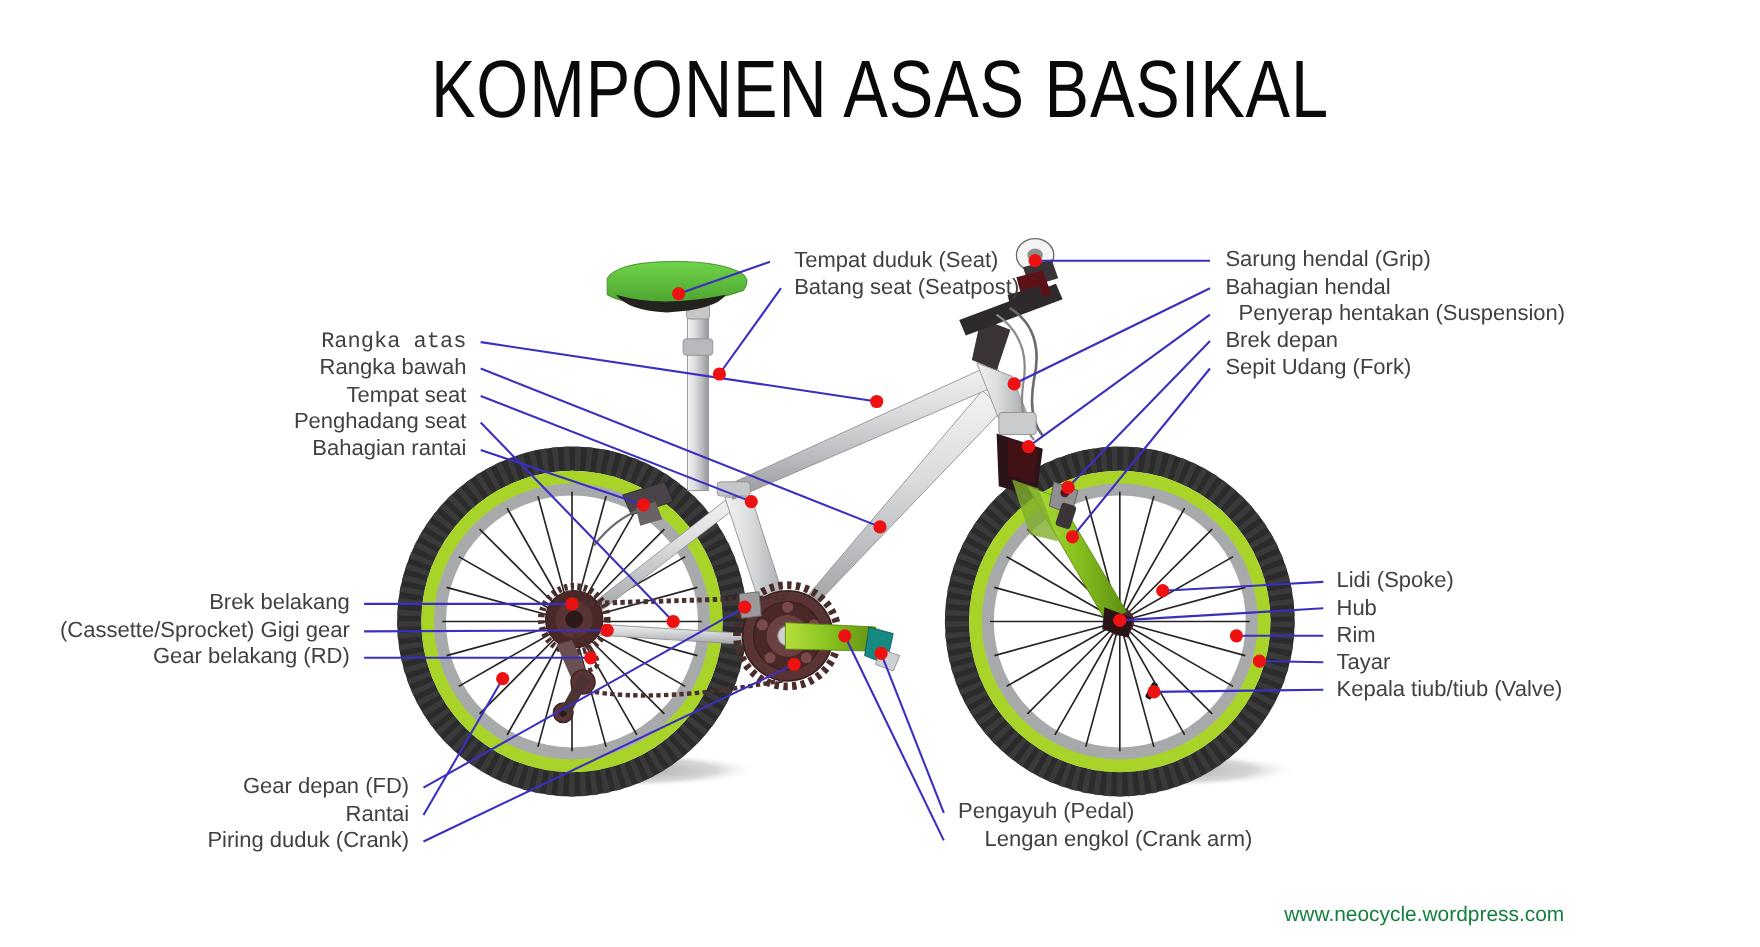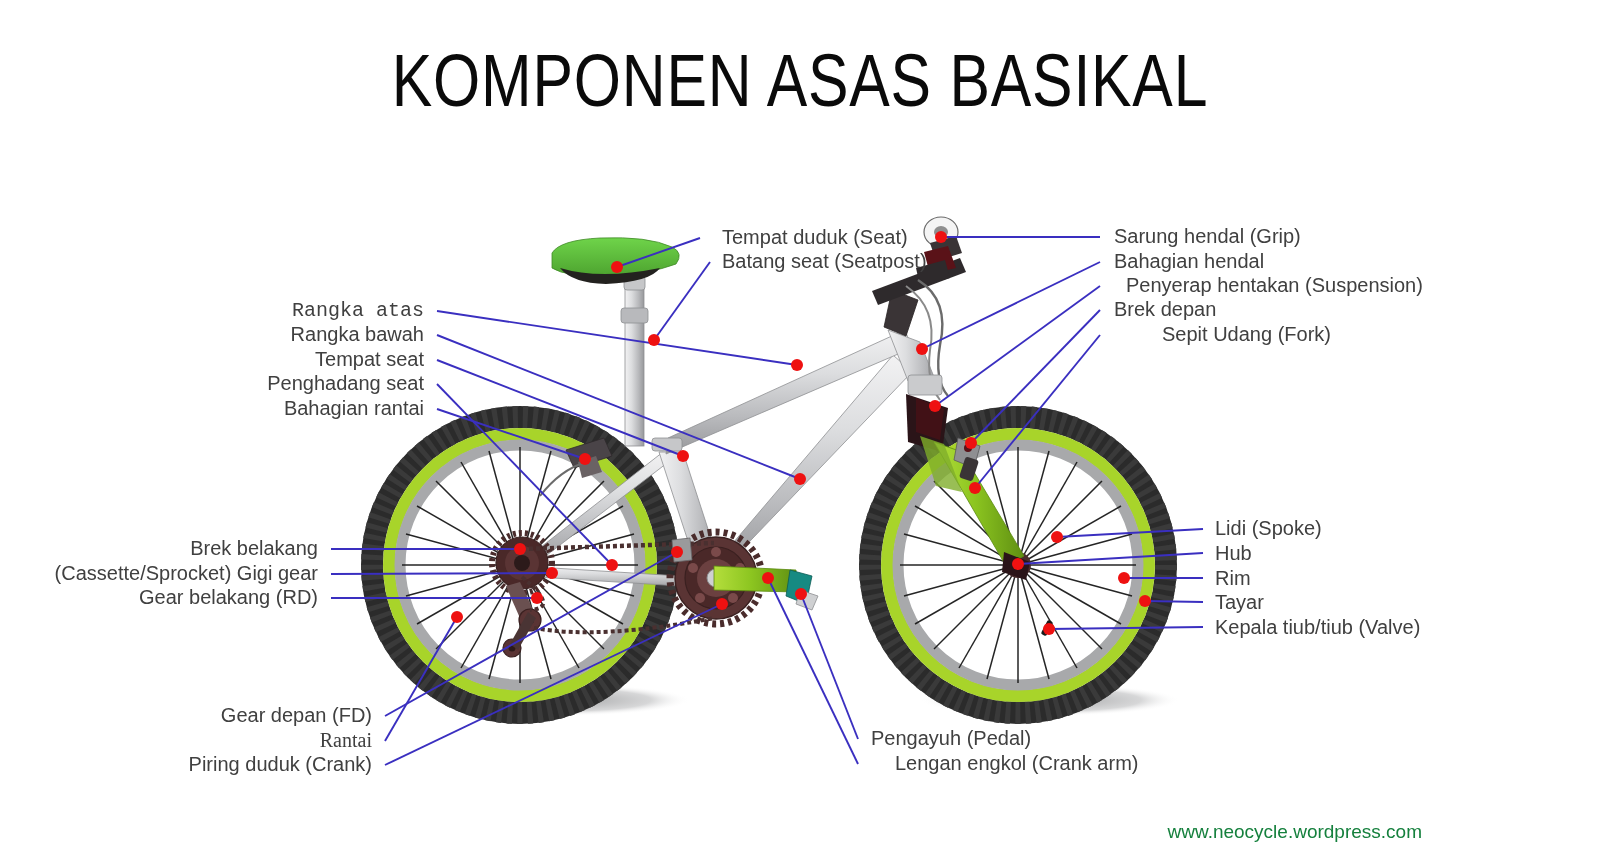--- a/index.html
+++ b/index.html
@@ -358,30 +358,30 @@
       <div class="label" style="left: 722px; top: 249px;">Batang seat (Seatpost)</div>
       <div class="label right-align" style="left: 424px; top: 298px; font-family: Liberation Mono, monospace;">Rangka atas</div>
       <div class="label right-align" style="left: 424px; top: 322px;">Rangka bawah</div>
       <div class="label right-align" style="left: 424px; top: 347px;">Tempat seat</div>
       <div class="label right-align" style="left: 424px; top: 371px;">Penghadang seat</div>
       <div class="label right-align" style="left: 424px; top: 396px;">Bahagian rantai</div>
       <div class="label" style="left: 1114px; top: 224px;">Sarung hendal (Grip)</div>
       <div class="label" style="left: 1114px; top: 249px;">Bahagian hendal</div>
       <div class="label" style="left: 1114px; top: 273px; margin-left: 12px;">Penyerap hentakan (Suspension)</div>
       <div class="label" style="left: 1114px; top: 297px;">Brek depan</div>
-      <div class="label" style="left: 1162px; top: 322px;">Sepit Udang (Fork)</div>
+      <div class="label" style="left: 1114px; top: 322px;">Sepit Udang (Fork)</div>
       <div class="label" style="left: 1215px; top: 516px;">Lidi (Spoke)</div>
       <div class="label" style="left: 1215px; top: 541px;">Hub</div>
       <div class="label" style="left: 1215px; top: 566px;">Rim</div>
       <div class="label" style="left: 1215px; top: 590px;">Tayar</div>
       <div class="label" style="left: 1215px; top: 615px;">Kepala tiub/tiub (Valve)</div>
       <div class="label right-align" style="left: 318px; top: 536px;">Brek belakang</div>
       <div class="label right-align" style="left: 318px; top: 561px;">(Cassette/Sprocket) Gigi gear</div>
       <div class="label right-align" style="left: 318px; top: 585px;">Gear belakang (RD)</div>
       <div class="label right-align" style="left: 372px; top: 703px;">Gear depan (FD)</div>
-      <div class="label right-align" style="left: 372px; top: 728px; font-family: Liberation Serif, serif;">Rantai</div>
+      <div class="label right-align" style="left: 372px; top: 728px;">Rantai</div>
       <div class="label right-align" style="left: 372px; top: 752px;">Piring duduk (Crank)</div>
       <div class="label" style="left: 871px; top: 726px;">Pengayuh (Pedal)</div>
       <div class="label" style="left: 871px; top: 751px; margin-left: 24px;">Lengan engkol (Crank arm)</div>
     </div>
 
   <div id="footer">www.neocycle.wordpress.com</div>
 </div>
 
 </body></html>

